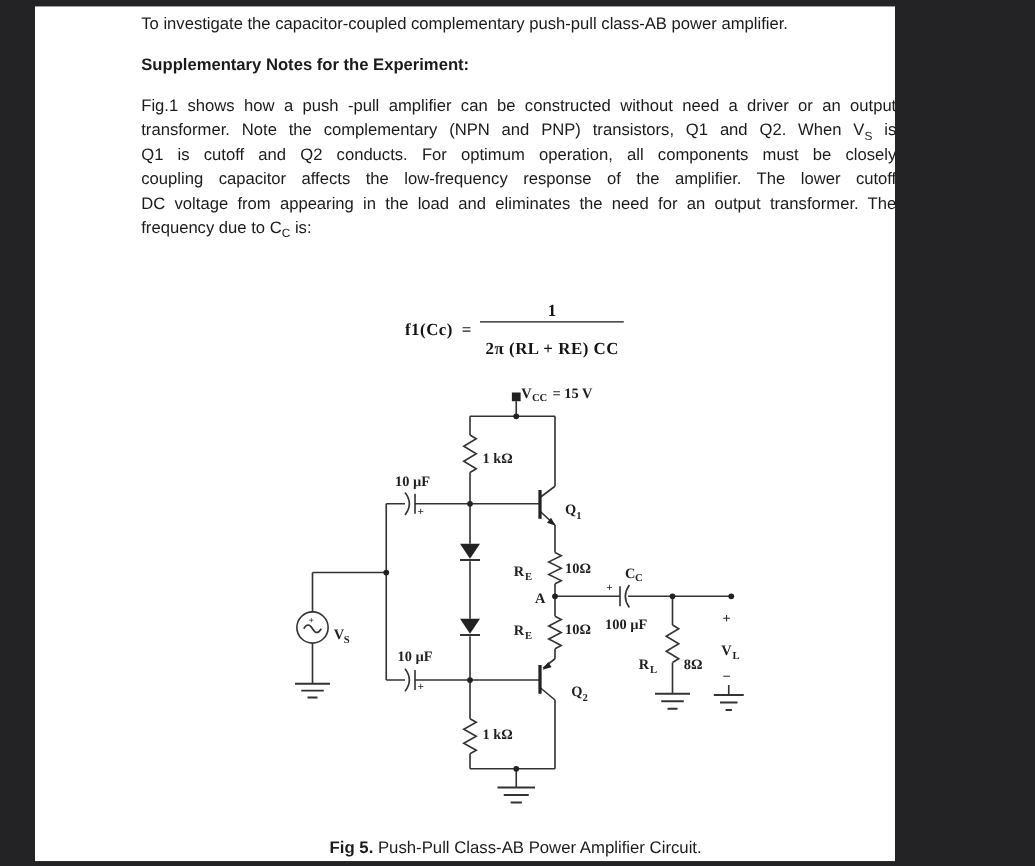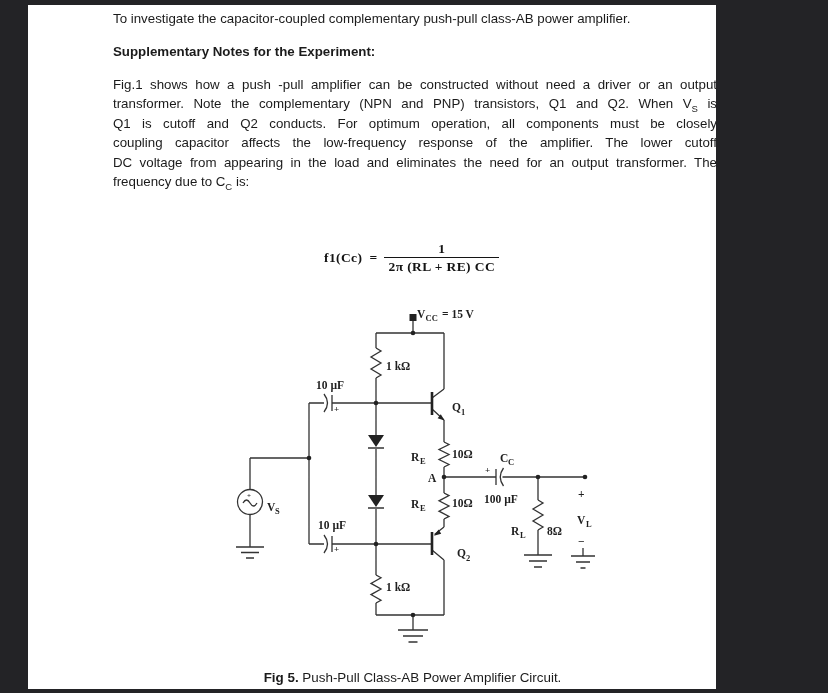--- a/index.html
+++ b/index.html
@@ -18,21 +18,21 @@
   .heading{position:absolute;left:85px;top:37px;width:604px;font-size:13.3px;line-height:19.4px;margin:0;font-weight:bold;}
   .para{position:absolute;left:85px;top:70px;width:604px;font-size:13.3px;}
   .para-line{height:19.4px;line-height:19.4px;text-align:justify;white-space:normal;}
   .para-line.just{text-align-last:justify;}
   .para-line sub{font-size:9.5px;line-height:0;}
   
   .formula{position:absolute;left:296px;top:237px;display:flex;align-items:center;gap:7px;
            font-family:"Liberation Serif",serif;font-weight:bold;font-size:13.5px;color:#141414;letter-spacing:.4px;}
   .frac{display:inline-flex;flex-direction:column;align-items:center;}
   .frac .num{line-height:14px;padding:0 2px;}
-  .frac .den{border-top:1.4px solid #141414;line-height:14px;padding:2px 4px 0;margin-top:1px;}
+  .frac .den{border-top:1.4px solid #141414;line-height:14px;padding:14px 4px 0;margin-top:1px;}
   
   .circuit{position:absolute;left:202px;top:295px;}
   .cl{font-family:"Liberation Serif",serif;font-weight:bold;font-size:11.5px;fill:#1f1f1f;}
   .cls{font-family:"Liberation Serif",serif;font-weight:bold;font-size:8.5px;fill:#1f1f1f;}
   .clp{font-family:"Liberation Serif",serif;font-weight:bold;font-size:9px;fill:#1f1f1f;}
   .clt{font-family:"Liberation Serif",serif;font-weight:bold;font-size:7px;fill:#1f1f1f;}
   .w{stroke:#333;stroke-width:1.3;fill:none;}
   .wb{stroke:#222;stroke-width:2.6;fill:none;}
   .gnd{stroke:#333;stroke-width:1.5;fill:none;}
   .fil{fill:#222;stroke:none;}

